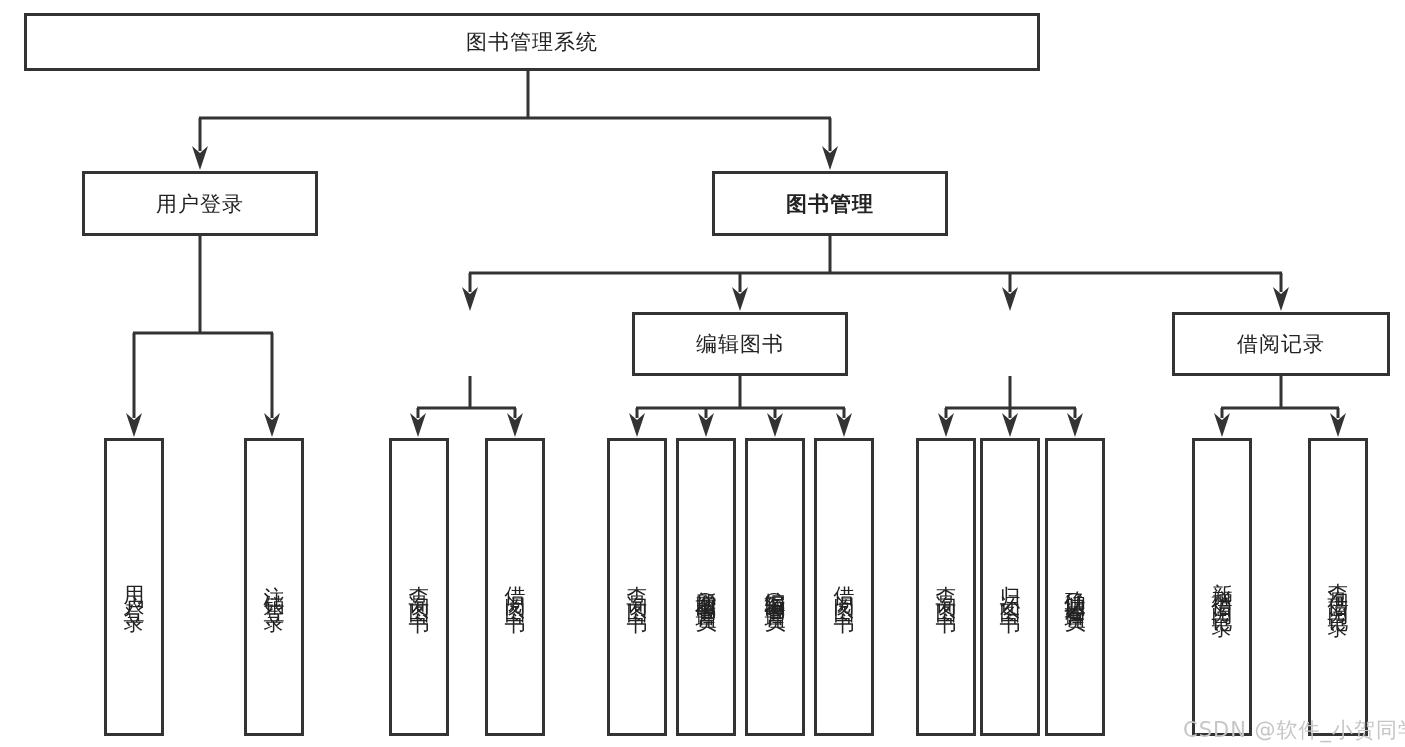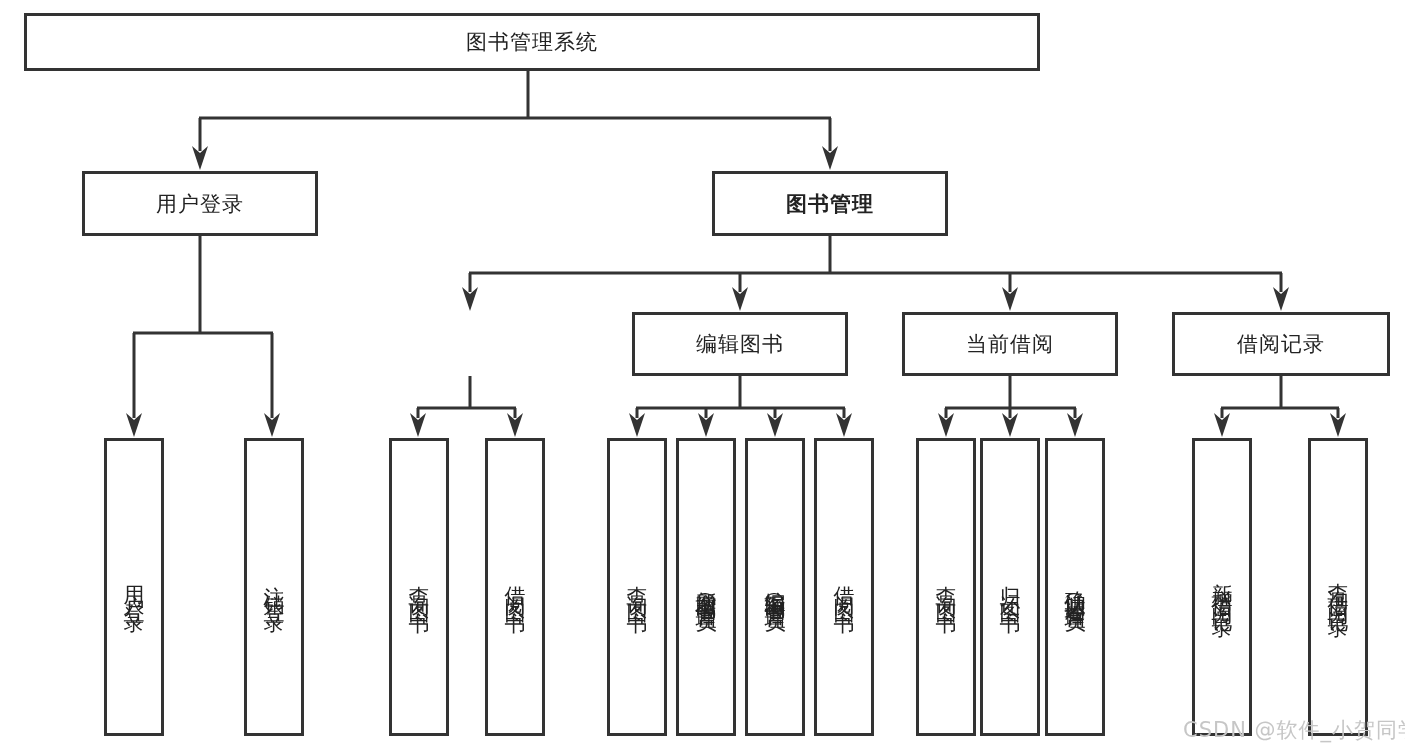--- a/index.html
+++ b/index.html
@@ -105,21 +105,20 @@
       <polygon points="1338,437 1330,413 1338,420 1346,413"></polygon>
     </g>
   </svg>
 
   <div class="box" style="left:24px; top:13px; width:1016px; height:58px;">图书管理系统</div>
 
   <div class="box" style="left:82px; top:171px; width:236px; height:65px;">用户登录</div>
   <div class="box" style="left:712px; top:171px; width:236px; height:65px;font-weight:bold;">图书管理</div>
 
   <div class="box" style="left:632px; top:312px; width:216px; height:64px;">编辑图书</div>
-  <div class="box" style="left:902px; top:312px; width:216px; height:64px;">当前借阅</div>
   <div class="box" style="left:1172px; top:312px; width:218px; height:64px;text-align:right;">借阅记录</div>
 
   <div class="vbox" style="left:104px;">用户登录</div>
   <div class="vbox" style="left:244px;">注销登录</div>
 
   <div class="vbox" style="left:389px;">查询图书</div>
   <div class="vbox" style="left:485px;">借阅图书</div>
 
   <div class="vbox" style="left:607px;">查询图书</div>
   <div class="vbox tight" style="left:676px;">新增图书（管理员）</div>

